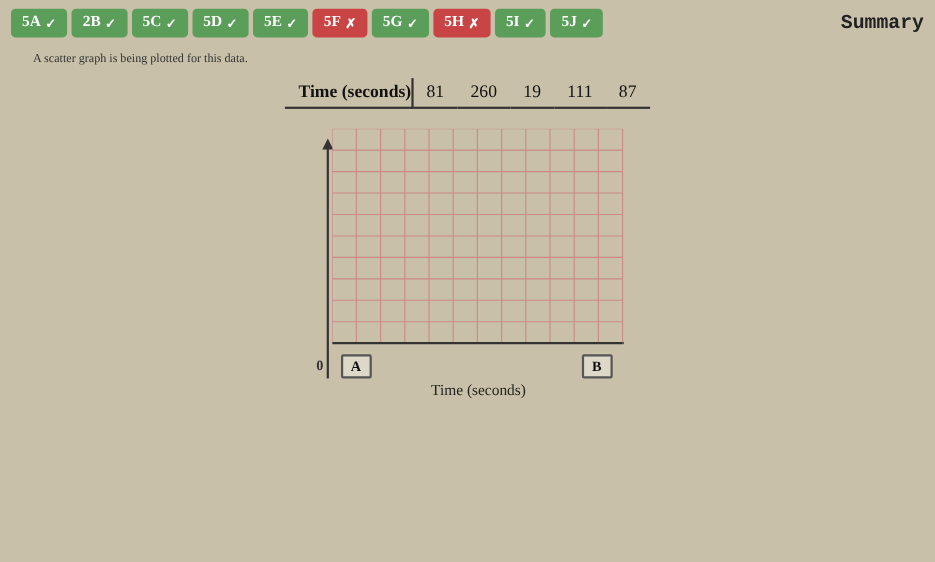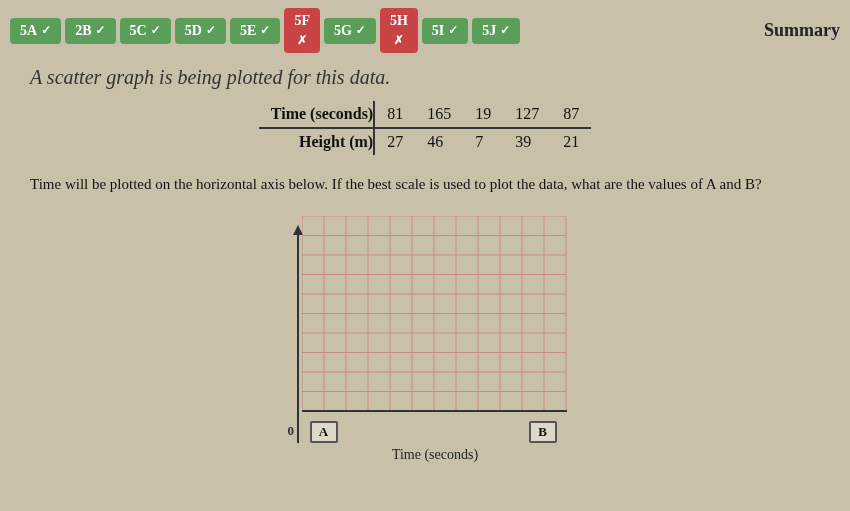--- a/index.html
+++ b/index.html
@@ -33,56 +33,55 @@
     }
 
     .nav-item.green {
       background: #5a9e5a;
       color: white;
     }
 
     .nav-item.red {
       background: #c94444;
       color: white;
-      flex-direction: column;
     }
 
     .nav-item .check { font-size: 12px; }
     .nav-item .cross { font-size: 12px; }
 
     .summary-label {
       margin-left: auto;
       font-size: 18px;
       font-weight: bold;
       color: #222;
+      font-family: Liberation Mono, monospace;
     }
 
     
     .content {
       padding: 0 30px;
       margin-top: 5px;
     }
 
     .intro-text {
-      font-size: 20px;
+      font-size: 11px;
       color: #333;
       margin-bottom: 12px;
-      font-style: italic;
     }
 
     
     .data-table {
       margin: 0 auto 18px auto;
       border-collapse: collapse;
       font-size: 16px;
     }
 
     .data-table td {
       padding: 4px 12px;
-      text-align: left;
+      text-align: right;
       color: #111;
     }
 
     .data-table .label-cell {
       text-align: right;
       font-weight: bold;
       padding-right: 0;
       border-right: 2px solid #333;
     }
 
@@ -224,37 +223,28 @@
 </div>
 
 <div class="content">
   <p class="intro-text">A scatter graph is being plotted for this data.</p>
 
   <table class="data-table">
     <tbody>
         <tr>
       <td class="label-cell">Time (seconds)</td>
       <td>81</td>
-      <td>165</td>
+      <td>260</td>
       <td>19</td>
-      <td>127</td>
+      <td>111</td>
       <td>87</td>
-    </tr>
-    <tr>
-      <td class="label-cell">Height (m)</td>
-      <td>27</td>
-      <td>46</td>
-      <td>7</td>
-      <td>39</td>
-      <td>21</td>
     </tr>
   </tbody>
     </table>
 
-  <p class="question-text">Time will be plotted on the horizontal axis below. If the best scale is used to plot the data, what are the values of A and B?</p>
 
   <div class="graph-container">
     <div class="graph-wrapper">
 
       <div class="y-axis-area">
         <div class="y-arrow"></div>
       </div>
 
       <div class="graph-grid">
         <svg class="grid" width="265" height="205">

